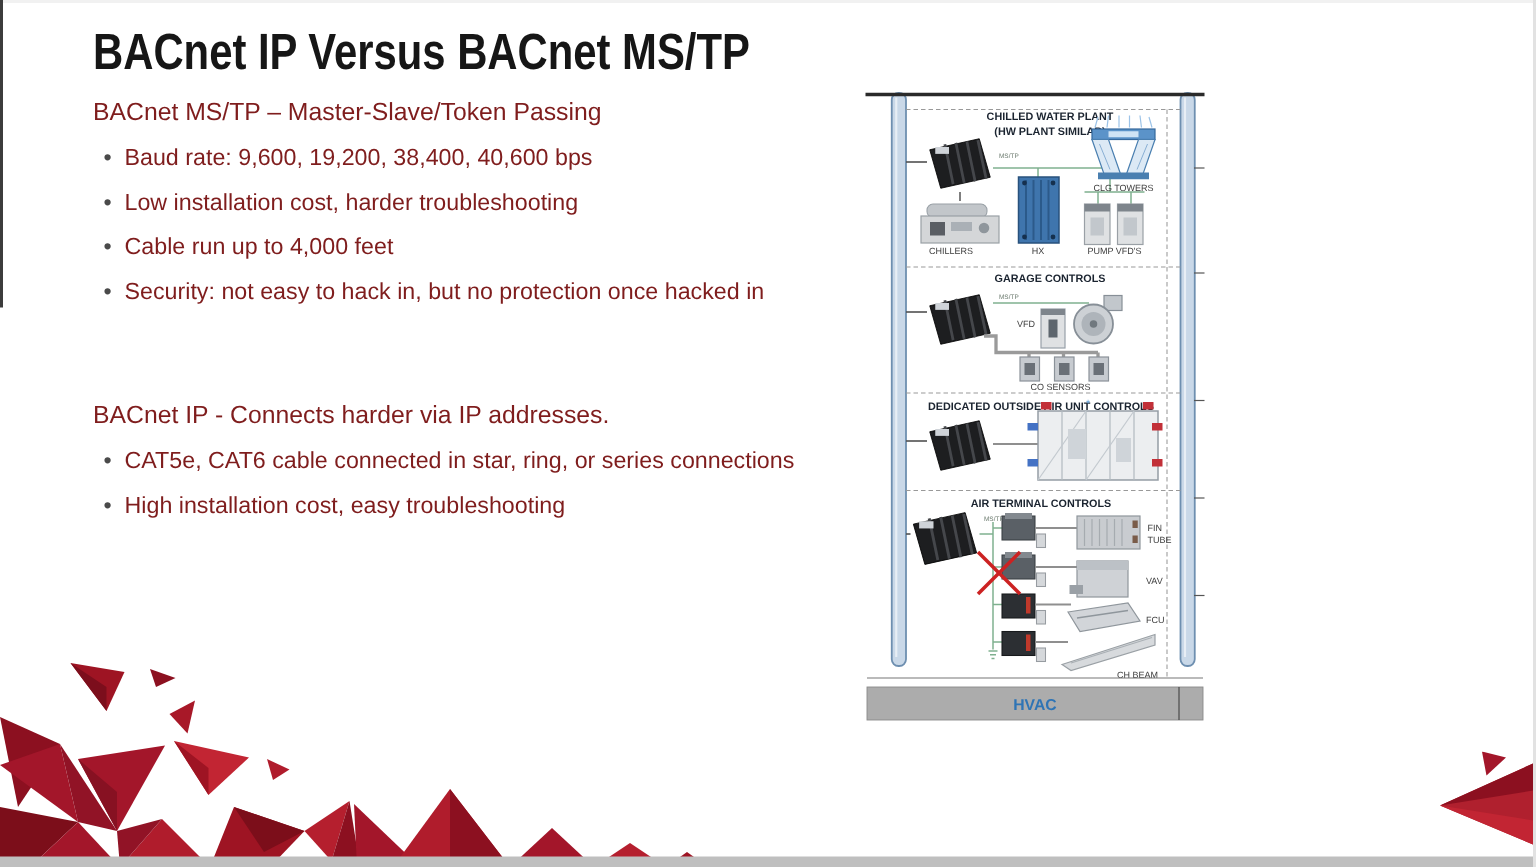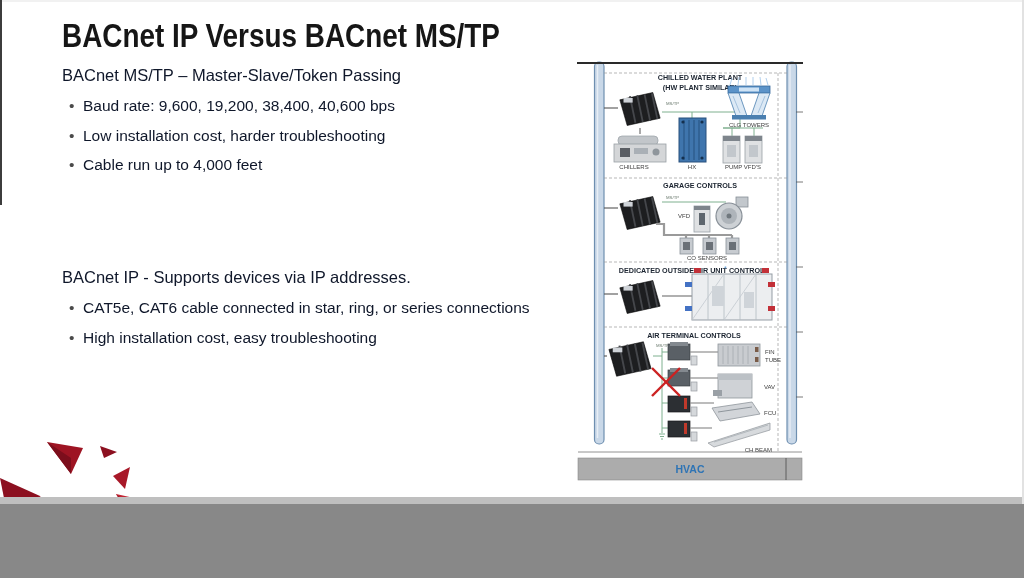--- a/index.html
+++ b/index.html
@@ -1,30 +1,30 @@
 <!DOCTYPE html>
 <html><head>
 <meta charset="utf-8">
 <style>
   html,body{margin:0;padding:0;background:#888;}
   .slide{
-    position:relative;width:1024px;height:504px;background:#ffffff;overflow:hidden;
+    position:relative;width:1024px;height:578px;background:#ffffff;overflow:hidden;
     font-family:"Liberation Sans",sans-serif;
     border-right:2px solid #e2e2e2;box-sizing:border-box;
   }
   .edge-top{position:absolute;left:0;top:0;width:1024px;height:2px;background:#f1f1f1;}
   .edge-left{position:absolute;left:0;top:0;width:2px;height:205px;background:#3c3c3c;}
   .edge-bottom{position:absolute;left:0;bottom:0;width:1024px;height:7px;background:#bfbfbf;z-index:9;}
 
   .page-title{
     position:absolute;left:62px;top:16px;margin:0;
     font-size:34px;font-weight:700;color:#161616;white-space:nowrap;
     transform:scaleX(0.82);transform-origin:left center;letter-spacing:0px;
   }
-  .text-block{position:absolute;left:62px;width:530px;color:#0f172a;}
+  .text-block{position:absolute;left:62px;width:530px;color:#7f1d1d;}
   .tb-1{top:66px;}
   .tb-2{top:268px;}
   .sec-heading{margin:0;font-size:16.5px;font-weight:400;line-height:18px;}
   .bullets{list-style:none;margin:13px 0 0 0;padding:0;}
   .bullets li{position:relative;padding-left:21px;margin:0 0 11.5px 0;font-size:15.5px;line-height:18px;white-space:nowrap;}
   .bullets li::before{content:"•";position:absolute;left:7px;top:0;color:#4a4a4a;}
 
   .diagram{position:absolute;left:576px;top:56px;width:228px;height:426px;}
   .diagram svg{display:block;}
   .dg-title{font-size:7.2px;font-weight:700;fill:#1b2430;}
@@ -48,25 +48,26 @@
   <div class="edge-left"></div>
 
   <h1 class="page-title">BACnet IP Versus BACnet MS/TP</h1>
 
   <div class="text-block tb-1">
     <p class="sec-heading">BACnet MS/TP – Master-Slave/Token Passing</p>
     <ul class="bullets">
       <li>Baud rate: 9,600, 19,200, 38,400, 40,600 bps</li>
       <li>Low installation cost, harder troubleshooting</li>
       <li>Cable run up to 4,000 feet</li>
+      <li>Security: not easy to hack in, but no protection once hacked in</li>
     </ul>
   </div>
 
   <div class="text-block tb-2">
-    <p class="sec-heading">BACnet IP - Supports devices via IP addresses.</p>
+    <p class="sec-heading">BACnet IP - Connects harder via IP addresses.</p>
     <ul class="bullets">
       <li>CAT5e, CAT6 cable connected in star, ring, or series connections</li>
       <li>High installation cost, easy troubleshooting</li>
     </ul>
   </div>
 
   <div class="diagram">
     <svg width="228" height="426" viewBox="0 0 228 426" xmlns="http://www.w3.org/2000/svg">
       <defs>
         <symbol id="ctrl" viewBox="0 0 48 40">

